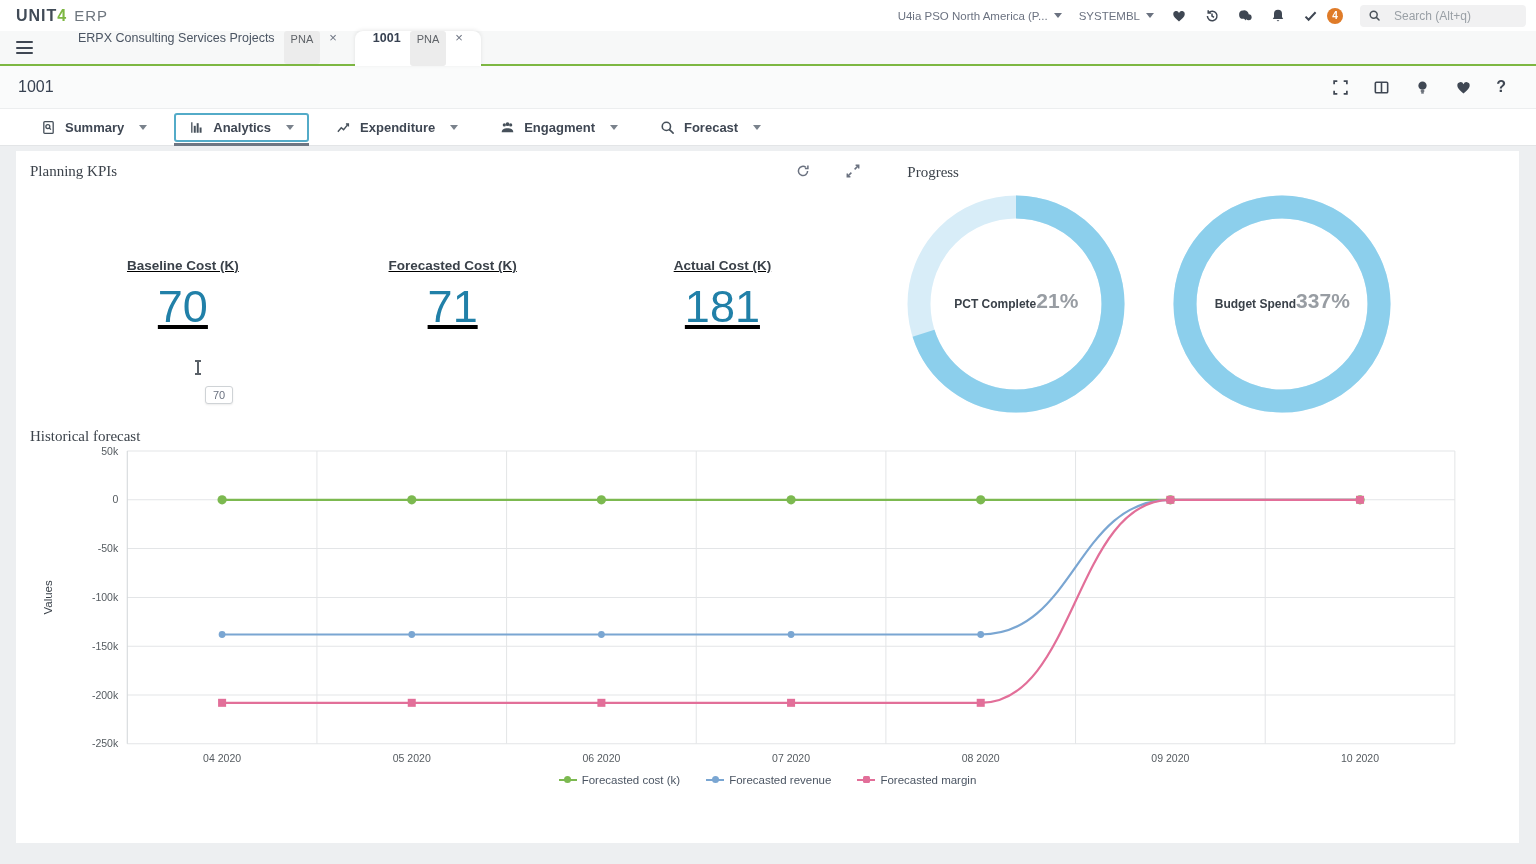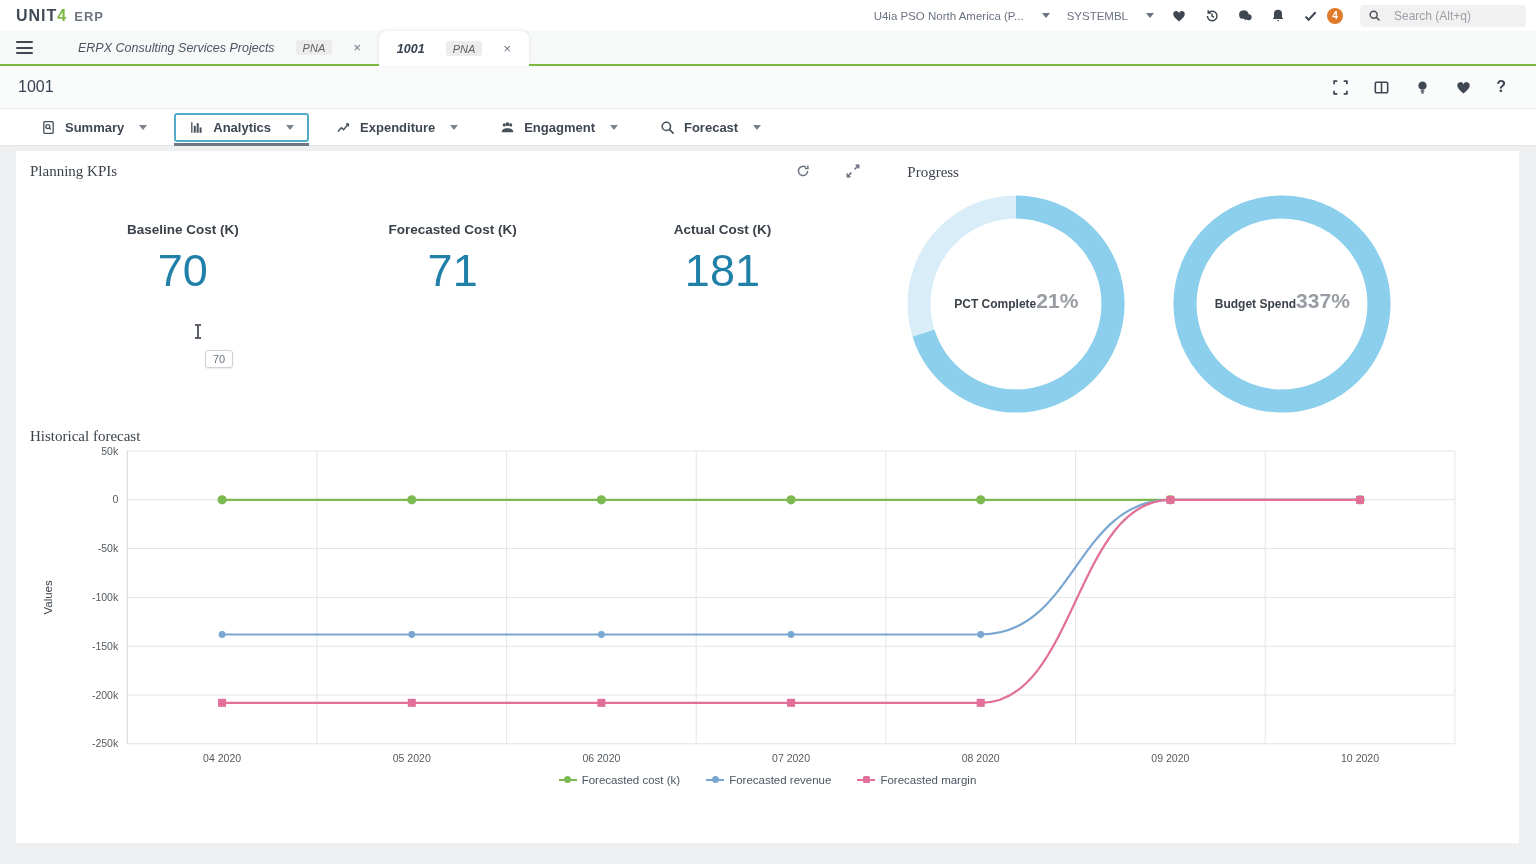--- a/index.html
+++ b/index.html
@@ -5,45 +5,45 @@
   * { margin:0; padding:0; box-sizing:border-box; }
   html,body { width:1536px; height:864px; overflow:hidden;
     font-family:"Liberation Sans","DejaVu Sans",sans-serif; background:#edeff1; }
 
   
   .topbar { height:31px; background:#ffffff; display:flex; align-items:center;
     justify-content:space-between; padding:0 10px 0 16px; }
   .logo { display:flex; align-items:baseline; gap:7px; }
   .logo .brand { font-size:16px; font-weight:700; letter-spacing:1px; color:#414b57; }
   .logo .brand b { color:#7db742; }
-  .logo .suffix { font-size:13px; letter-spacing:1px; color:#6d757e; font-weight:700; }
+  .logo .suffix { font-size:15px; letter-spacing:1px; color:#6d757e; font-weight:400; }
   .top-right { display:flex; align-items:center; gap:17px; }
-  .ctx { display:flex; align-items:center; gap:18px; font-size:11.5px; color:#6b7280; cursor:pointer; }
+  .ctx { display:flex; align-items:center; gap:6px; font-size:11.5px; color:#6b7280; cursor:pointer; }
   .caret { width:0; height:0; border-left:4px solid transparent; border-right:4px solid transparent;
     border-top:5px solid #6b7280; display:inline-block; }
   .tb-icon { width:16px; height:16px; color:#3f4753; cursor:pointer; display:inline-flex; }
   .tb-icon svg { width:16px; height:16px; }
   .badge { min-width:16px; height:16px; background:#df7b28; color:#fff; border-radius:50%;
     font-size:10px; font-weight:700; display:flex; align-items:center; justify-content:center;
     margin-left:-9px; cursor:pointer; }
   .searchbox { display:flex; align-items:center; gap:13px; background:#f1f1f2; border-radius:4px;
     height:22px; width:166px; padding:0 8px; }
   .searchbox svg { width:13px; height:13px; color:#4b5259; flex:none; }
   .searchbox input { border:none; outline:none; background:transparent; font-size:12px;
     color:#4b5259; width:100%; font-family:inherit; }
   .searchbox input::placeholder { color:#9aa0a6; }
 
   
   .tabrow { height:35px; background:#f7f8f8; display:flex; align-items:flex-end;
     border-bottom:2px solid #7db742; padding-left:12px; }
   .hamburger { width:18px; height:14px; margin:0 26px 9px 4px; cursor:pointer; position:relative; }
   .hamburger span { position:absolute; left:0; width:17px; height:2.4px; background:#3f4753; border-radius:1px; }
   .hamburger span:nth-child(1){top:0;} .hamburger span:nth-child(2){top:5.5px;} .hamburger span:nth-child(3){top:11px;}
-  .doc-tab { display:flex; align-items:center; gap:21px; padding:0 18px; height:33px; cursor:pointer;
-    font-size:12.5px; color:#4b5563;font-style:italic; }
+  .doc-tab { display:flex; gap:9px; padding:0 18px; height:33px; cursor:pointer;
+    font-size:12.5px; color:#4b5563; }
   .doc-tab.active { background:#ffffff; border-radius:8px 8px 0 0; margin-bottom:-2px; height:35px;
     box-shadow:0 -1px 4px rgba(0,0,0,.09); font-weight:700; color:#374151; position:relative; z-index:2; }
   .pill { background:#ececec; border-radius:3px; padding:1.5px 7px; font-size:11px; color:#5f6368; font-weight:400; }
   .tab-close { color:#6b7280; font-size:13px; line-height:1; cursor:pointer; font-weight:400; }
 
   
   .titlerow { height:43px; background:#fafbfb; display:flex; align-items:center;
     justify-content:space-between; padding:0 30px 0 18px; border-bottom:1px solid #eceeef; }
   .page-title { font-size:16px; color:#374151; }
   .title-icons { display:flex; align-items:center; gap:24px; }
@@ -64,21 +64,21 @@
 
   
   .panel { background:#ffffff; margin:5px 17px 0 16px; height:692px; padding:12px 14px 0 14px; position:relative; }
   .top-flex { display:flex; }
   .sec-title { font-size:15px; color:#3c434b;font-family:Liberation Serif, serif; }
 
   .kpi-sec { flex:0 0 58.8%; position:relative; }
   .kpi-header { display:flex; align-items:flex-start; justify-content:space-between; padding-right:36px; }
   .kpi-tools { display:flex; gap:34px; }
   .kpi-tools .tb-icon { color:#6b7280; }
-  .kpi-row { display:flex; margin-top:42px; padding:0 40px 0 18px; }
+  .kpi-row { display:flex; margin-top:78px; padding:0 40px 0 18px;text-decoration:underline; }
   .kpi { flex:1; text-align:center; position:relative; }
   .kpi-label { font-size:13.5px; font-weight:700; color:#3a4149; }
   .kpi-value { font-size:45px; color:#2180a8; margin-top:9px; line-height:1.1; }
   .ibeam { position:absolute; left:calc(50% + 10px); top:102px; width:10px; height:15px; }
   .ibeam::before, .ibeam::after { content:""; position:absolute; left:2px; width:6px; height:1.6px; background:#5a6168; }
   .ibeam::before{top:0;} .ibeam::after{bottom:0;}
   .ibeam span { position:absolute; left:4.2px; top:0; bottom:0; width:1.6px; background:#5a6168; display:block; }
   .kpi-tooltip { position:absolute; left:calc(50% + 22px); top:128px; background:#fff;
     border:1px solid #cfd3d6; border-radius:3px; padding:2px 7px; font-size:11px; color:#6b7280;
     box-shadow:0 1px 2px rgba(0,0,0,.08); }

